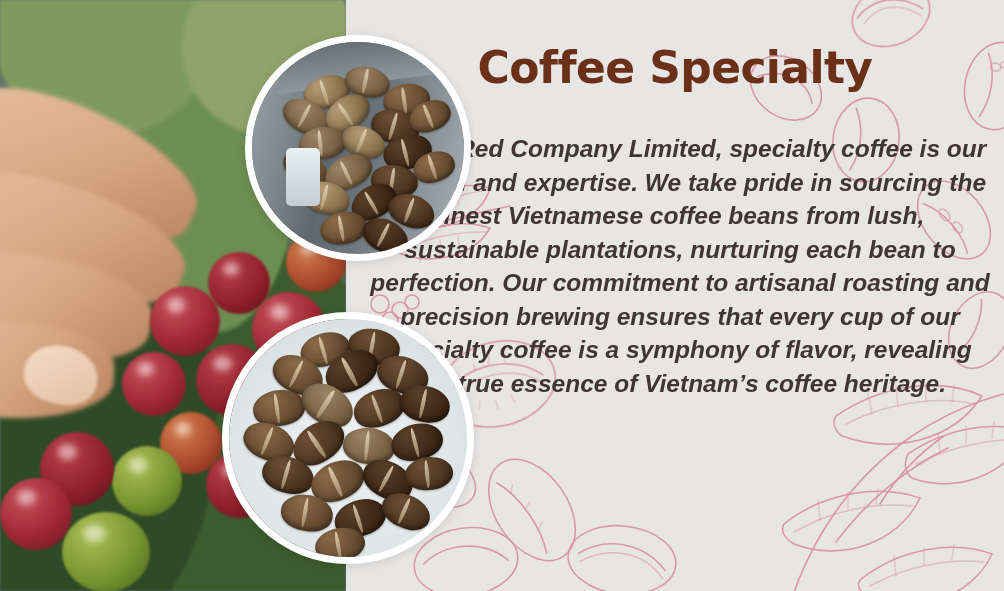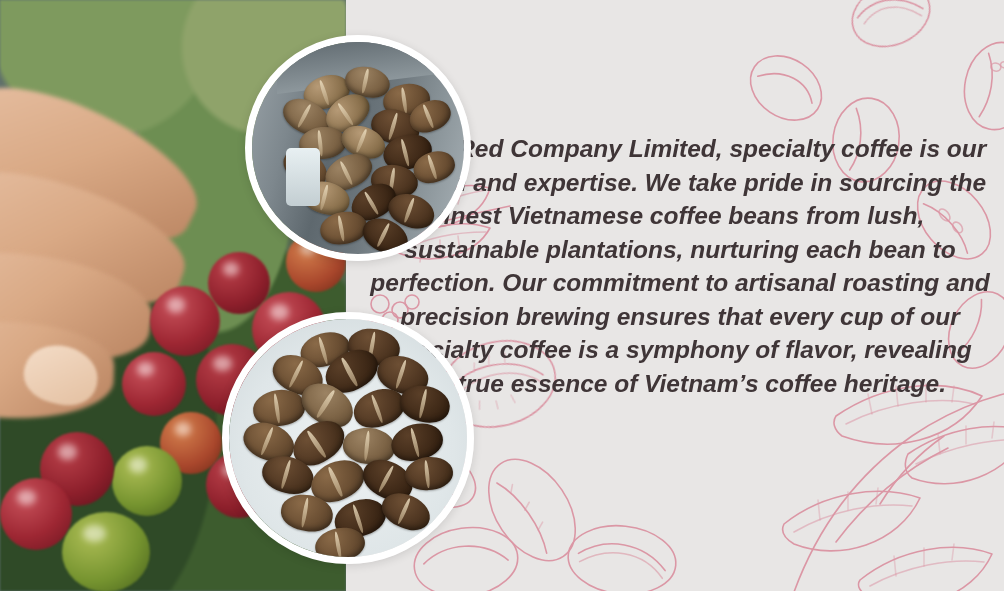--- a/index.html
+++ b/index.html
@@ -299,20 +299,21 @@
           <circle cx="330" cy="108" r="10"></circle>
           <path d="M258,20 C272,30 288,44 296,60" opacity=".5"></path>
 
           <circle cx="246" cy="176" r="11"></circle>
           <circle cx="272" cy="186" r="10"></circle>
           <circle cx="258" cy="202" r="10"></circle>
         </g>
       </g>
     </svg>
 
+    <div class="title">Coffee Specialty</div>
 
     <div class="body-copy">At Viet Red Company Limited, specialty coffee is our passion and expertise. We take pride in sourcing the finest Vietnamese coffee beans from lush, sustainable plantations, nurturing each bean to perfection. Our commitment to artisanal roasting and precision brewing ensures that every cup of our specialty coffee is a symphony of flavor, revealing the true essence of Vietnam’s coffee heritage.</div>
   </div>
 
   <div class="circ circ-top">
     <div class="bag-inner"></div>
     <div class="beanfield">
       <div class="bn bn-p" style="left:24%;top:16%;width:22%;height:15%;transform:rotate(-18deg);"></div>
       <div class="bn bn-l" style="left:44%;top:12%;width:21%;height:14%;transform:rotate(12deg);"></div>
       <div class="bn bn-m" style="left:62%;top:20%;width:22%;height:15%;transform:rotate(-8deg);"></div>

